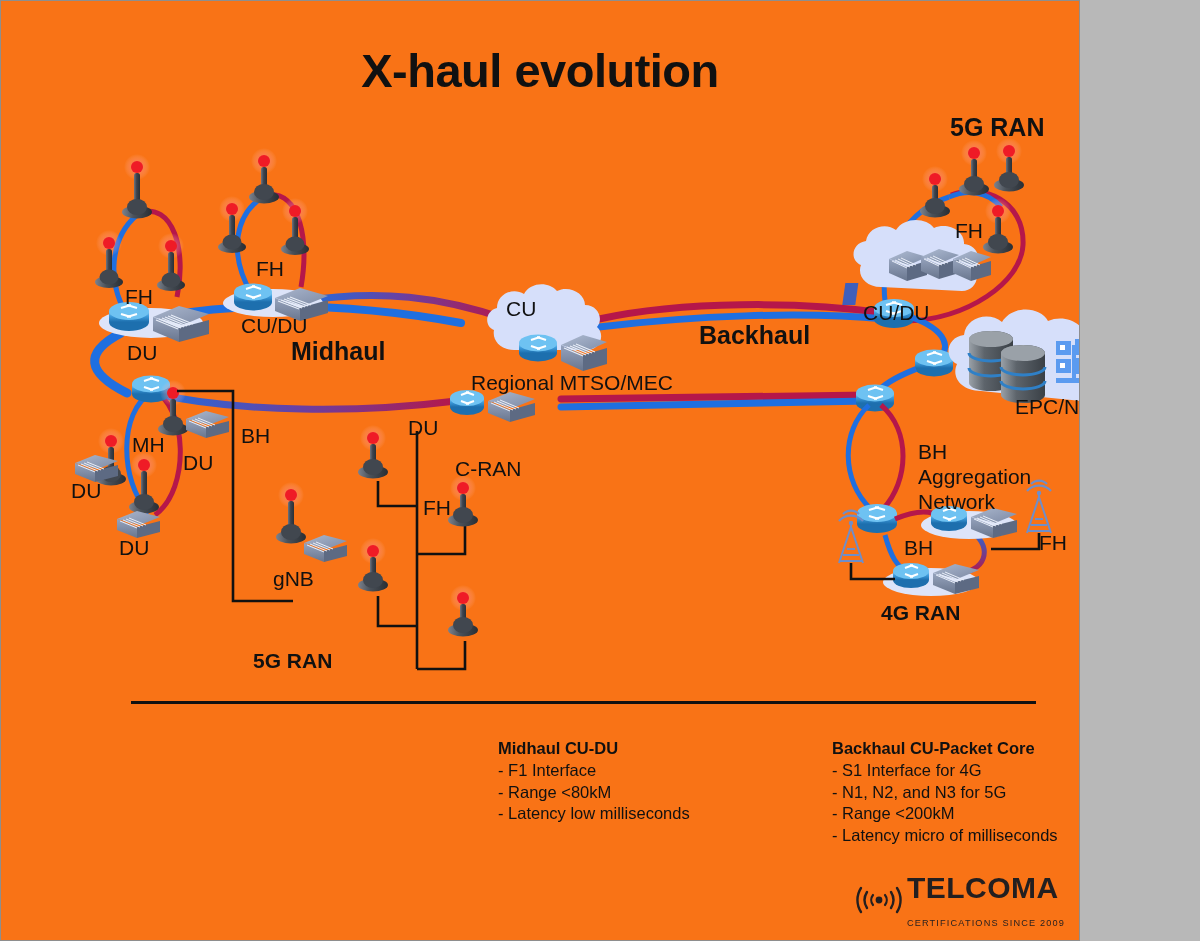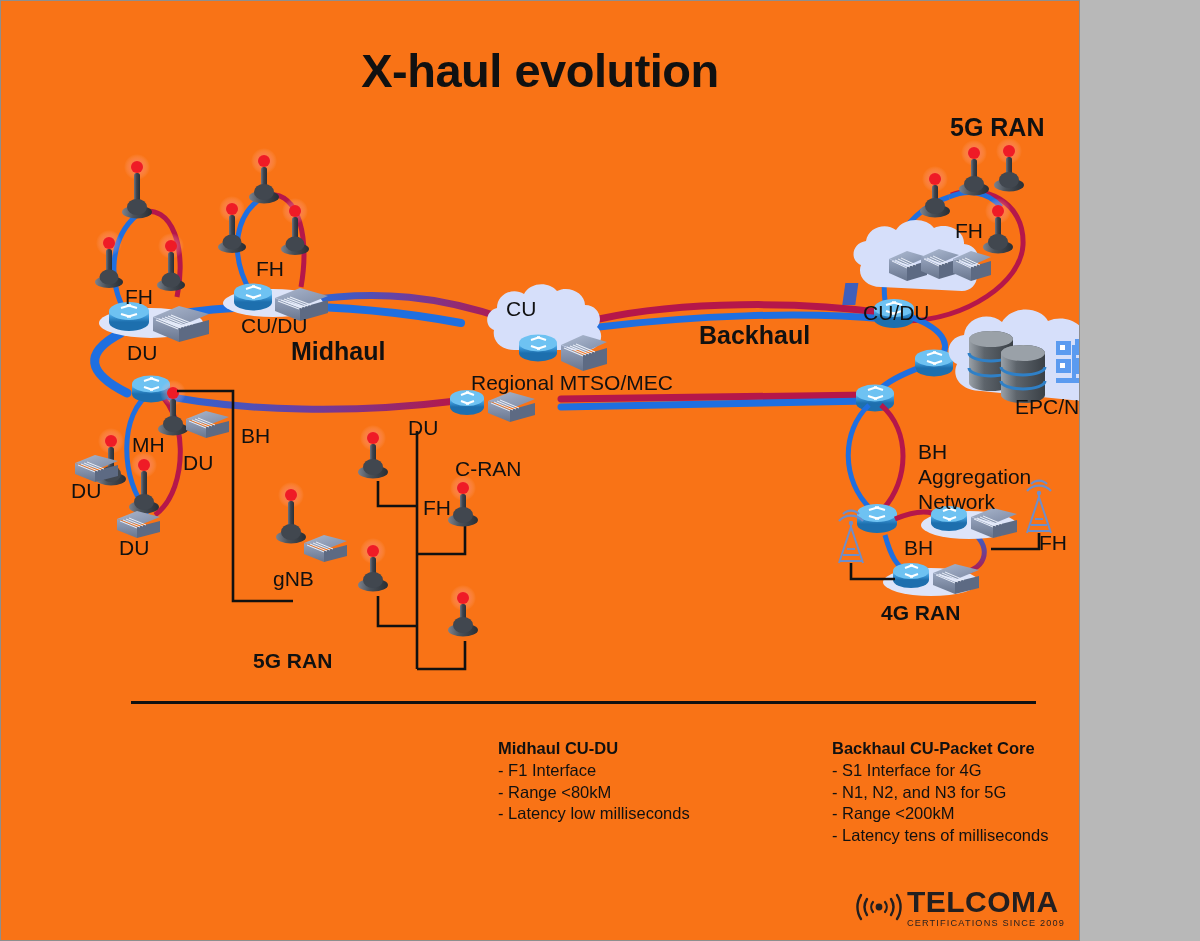--- a/index.html
+++ b/index.html
@@ -24,21 +24,21 @@
   
   #rule{left:130px;top:700px;width:905px;height:0;border-top:3px solid #111;}
   .legend-col{font-size:16.5px;line-height:1.30;color:#111;}
   .legend-col .head{font-weight:600;margin-bottom:1px;}
   .legend-col .li{font-weight:500;white-space:nowrap;}
   
   #logo{right:14px;bottom:12px;display:flex;align-items:center;}
   #logo .wave{width:56px;height:36px;}
   #logo .txt{display:flex;flex-direction:column;line-height:1;}
   #logo .brand{font-size:30px;font-weight:700;letter-spacing:.5px;color:#231f20;}
-  #logo .sub{font-size:9.2px;letter-spacing:1.15px;color:#231f20;margin-top:2px;}
+  #logo .sub{font-size:9.2px;letter-spacing:1.15px;color:#231f20;margin-top:16px;}
 </style>
 </head>
 <body>
 
 <div id="page">
 
   <div class="abs" id="title">X-haul evolution</div>
 
   <svg class="abs" id="canvas" viewBox="0 0 1200 941">
     <defs>
@@ -596,21 +596,21 @@
     <div class="li">- F1 Interface</div>
     <div class="li">- Range &lt;80kM</div>
     <div class="li">- Latency low milliseconds</div>
   </div>
 
   <div class="abs legend-col" style="left:831px;top:737px;">
     <div class="head">Backhaul CU-Packet Core</div>
     <div class="li">- S1 Interface for 4G</div>
     <div class="li">- N1, N2, and N3 for 5G</div>
     <div class="li">- Range &lt;200kM</div>
-    <div class="li">- Latency tens of milliseconds</div>
+    <div class="li">- Latency micro of milliseconds</div>
   </div>
 
   <div class="abs" id="logo">
     <svg class="wave" viewBox="0 0 56 36">
       <g stroke="#231f20" fill="none" stroke-width="2.4" stroke-linecap="round">
         <path d="M10,6 a22,22 0 0 0 0,24"></path>
         <path d="M16,10 a15,15 0 0 0 0,16"></path>
         <path d="M46,6 a22,22 0 0 1 0,24"></path>
         <path d="M40,10 a15,15 0 0 1 0,16"></path>
       </g>

